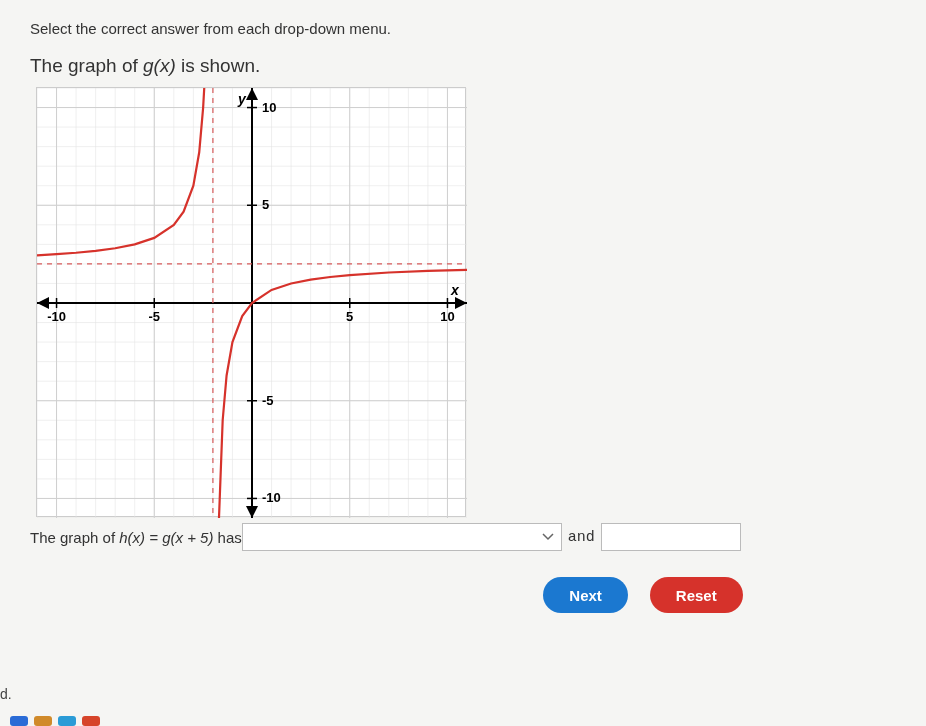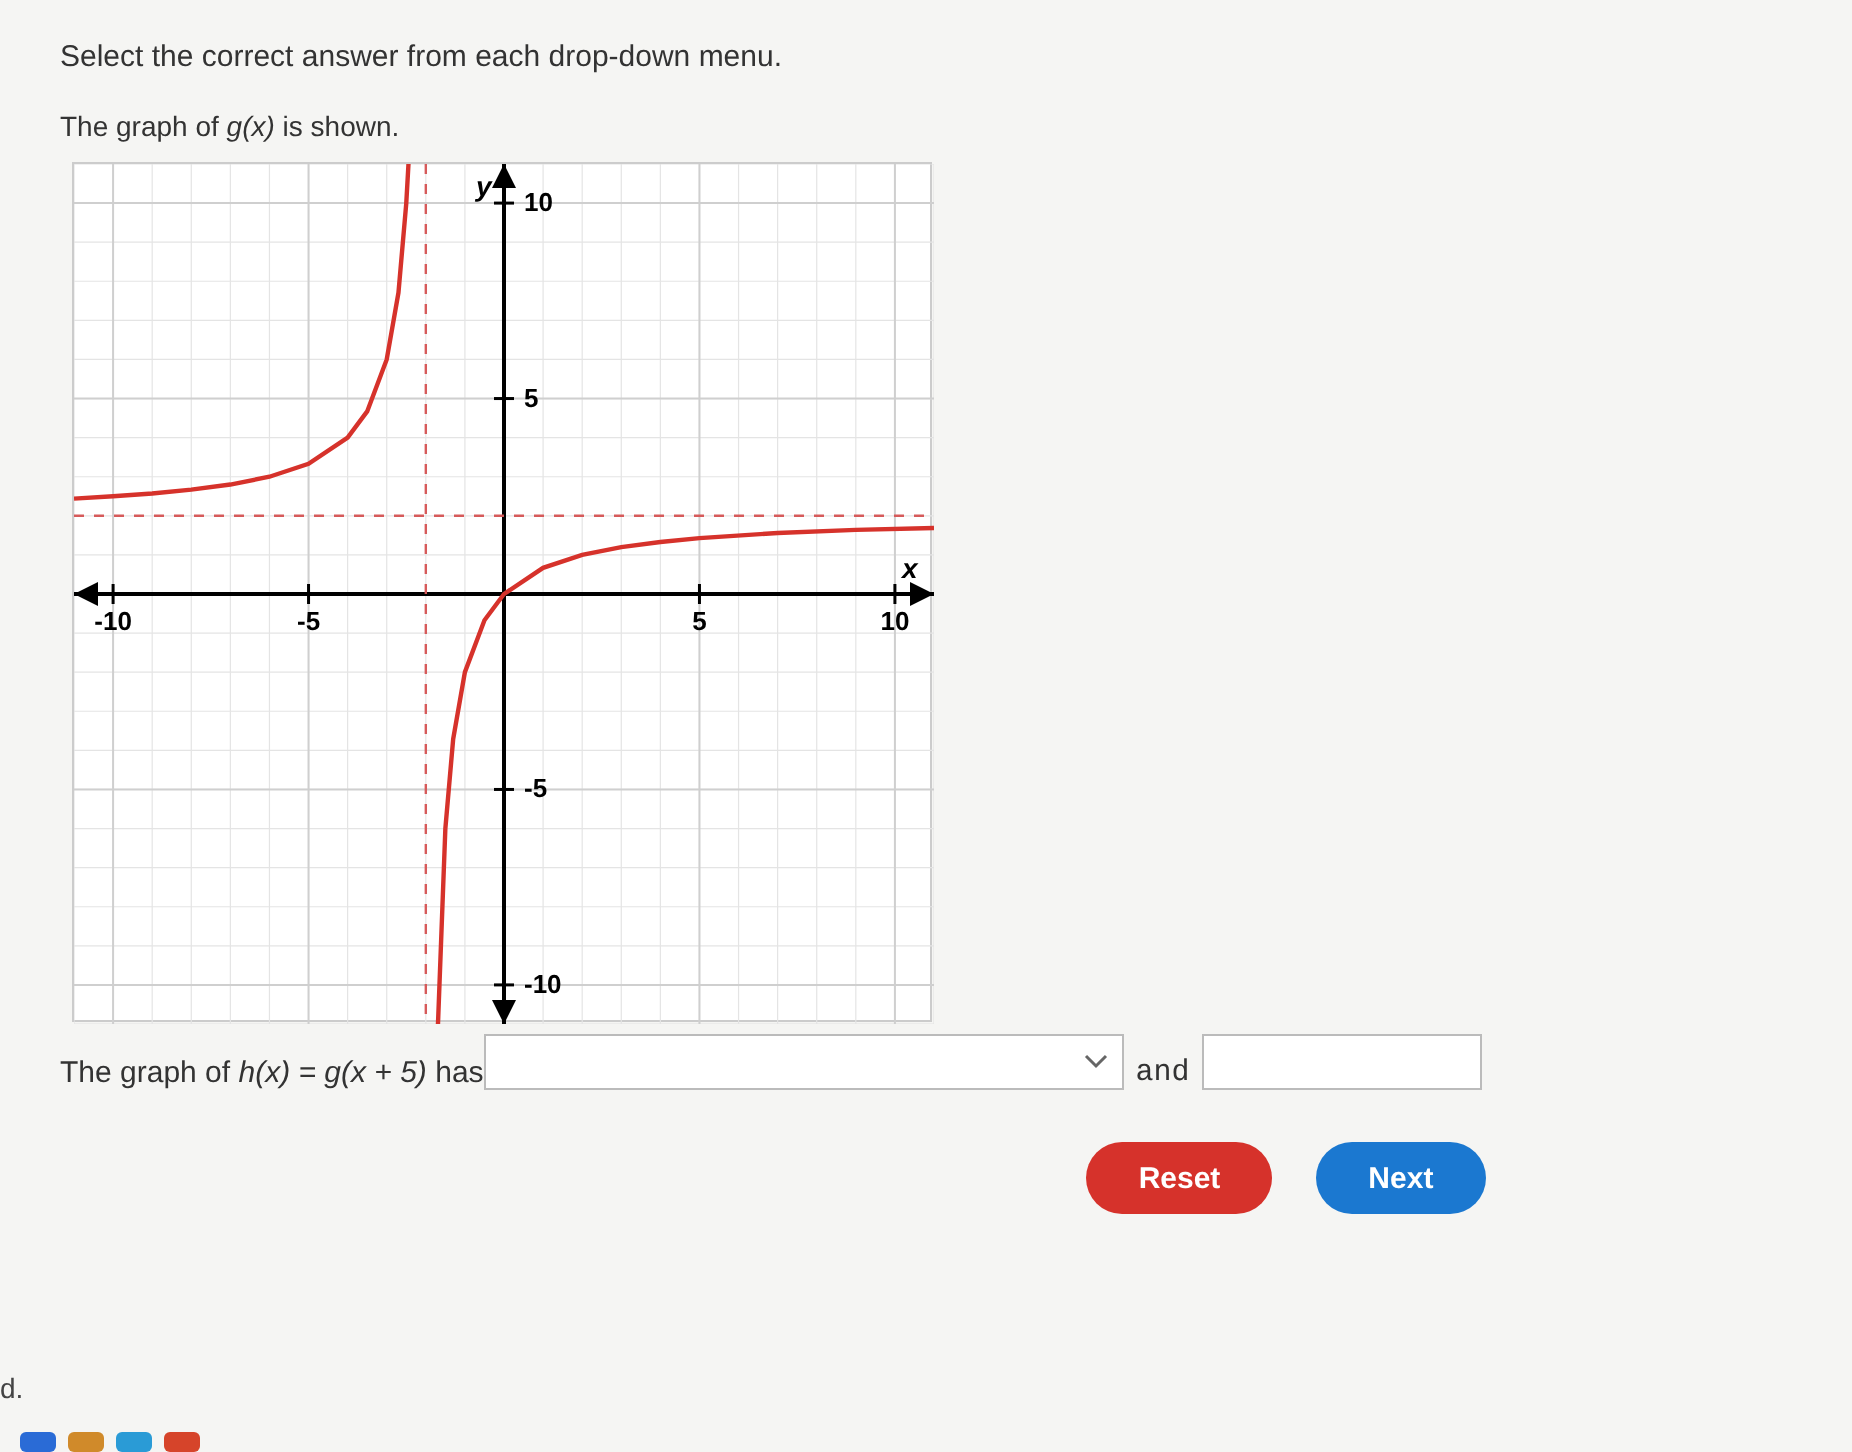--- a/index.html
+++ b/index.html
@@ -12,39 +12,39 @@
     height: 726px;
     overflow: hidden;
     position: relative;
   }
   .instruction {
     font-size: 15px;
     color: #333;
     margin-bottom: 18px;
   }
   .subtext {
-    font-size: 14px;
+    font-size: 19px;
     color: #333;
     margin-bottom: 10px;
   }
   .subtext i, .prompt-row i { font-style: italic; }
   .graph-box {
     width: 430px;
     height: 430px;
     position: relative;
     background: #fff;
     border: 1px solid #ccc;
     margin: 6px 0 6px 6px;
   }
   .graph-box svg { display: block; }
   .prompt-row {
     margin-top: 6px;
     font-size: 15px;
     display: flex;
-    align-items: flex-end;
+    align-items: center;
     flex-wrap: wrap;
     gap: 0;
   }
   .dropdown {
     border: 1px solid #bbb;
     background: #fff;
     height: 28px;
     min-width: 320px;
     display: inline-flex;
     align-items: center;
@@ -201,22 +201,22 @@
       <svg viewBox="0 0 14 14">
           <path d="M2 4 L7 9 L12 4" fill="none" stroke="#666" stroke-width="1.5"></path>
         </svg>
     </span>
   </span>
   <span class="and-word">and</span>
   <span class="dropdown small"></span>
 </div>
 
 <div class="button-row">
+  <button class="btn btn-next">Next</button>
   <button class="btn btn-reset">Reset</button>
-  <button class="btn btn-next">Next</button>
 </div>
 
 <div class="footer-d">d.</div>
 
 <div class="taskbar-dots">
   <span style="background:#2a6bd6"></span>
   <span style="background:#d08a2a"></span>
   <span style="background:#2a9bd6"></span>
   <span style="background:#d6442a"></span>
 </div>

